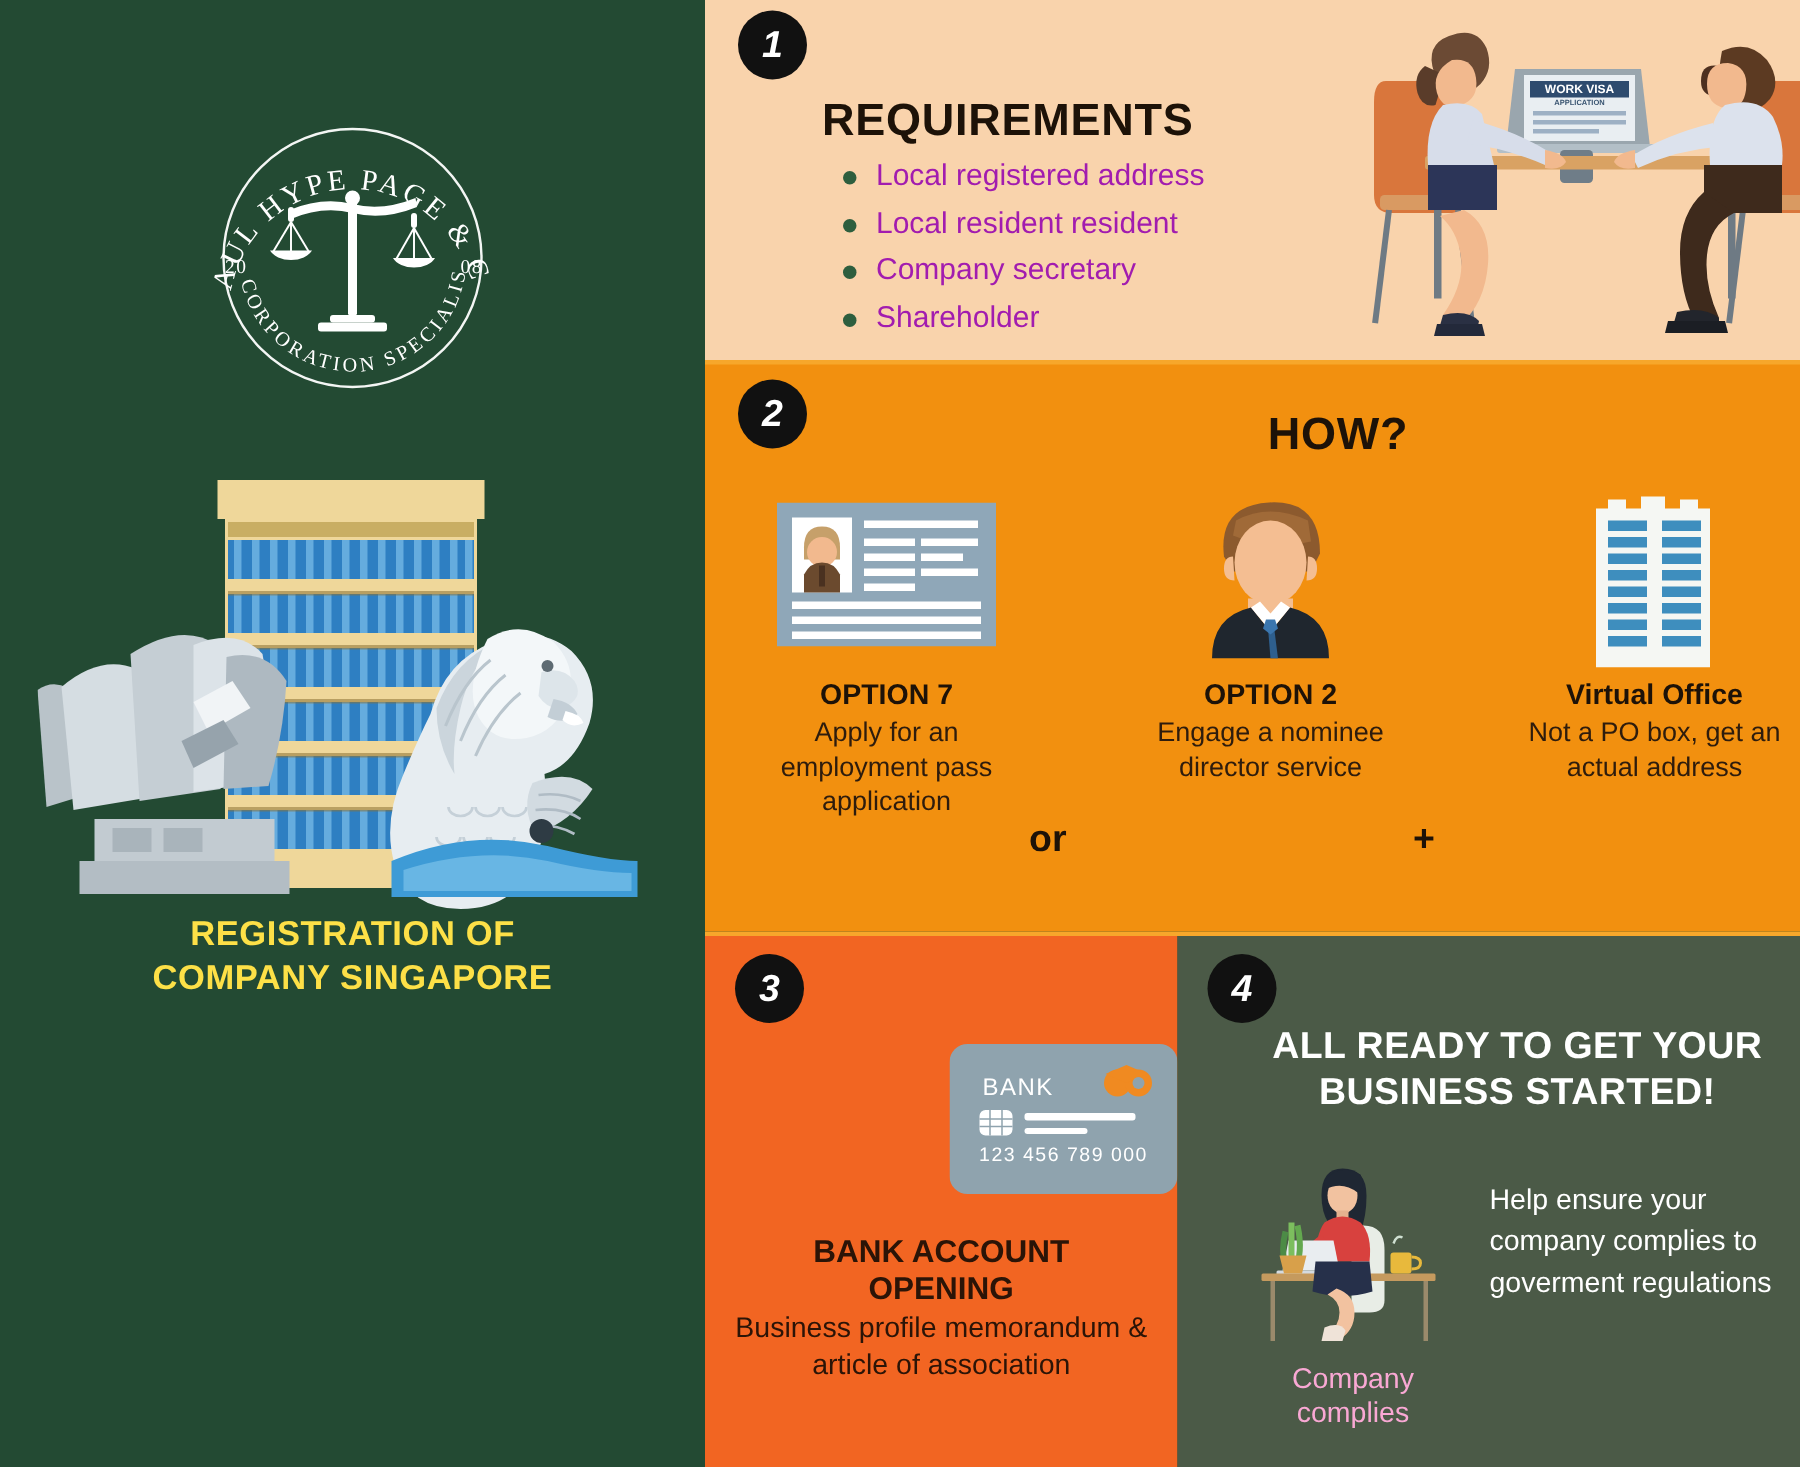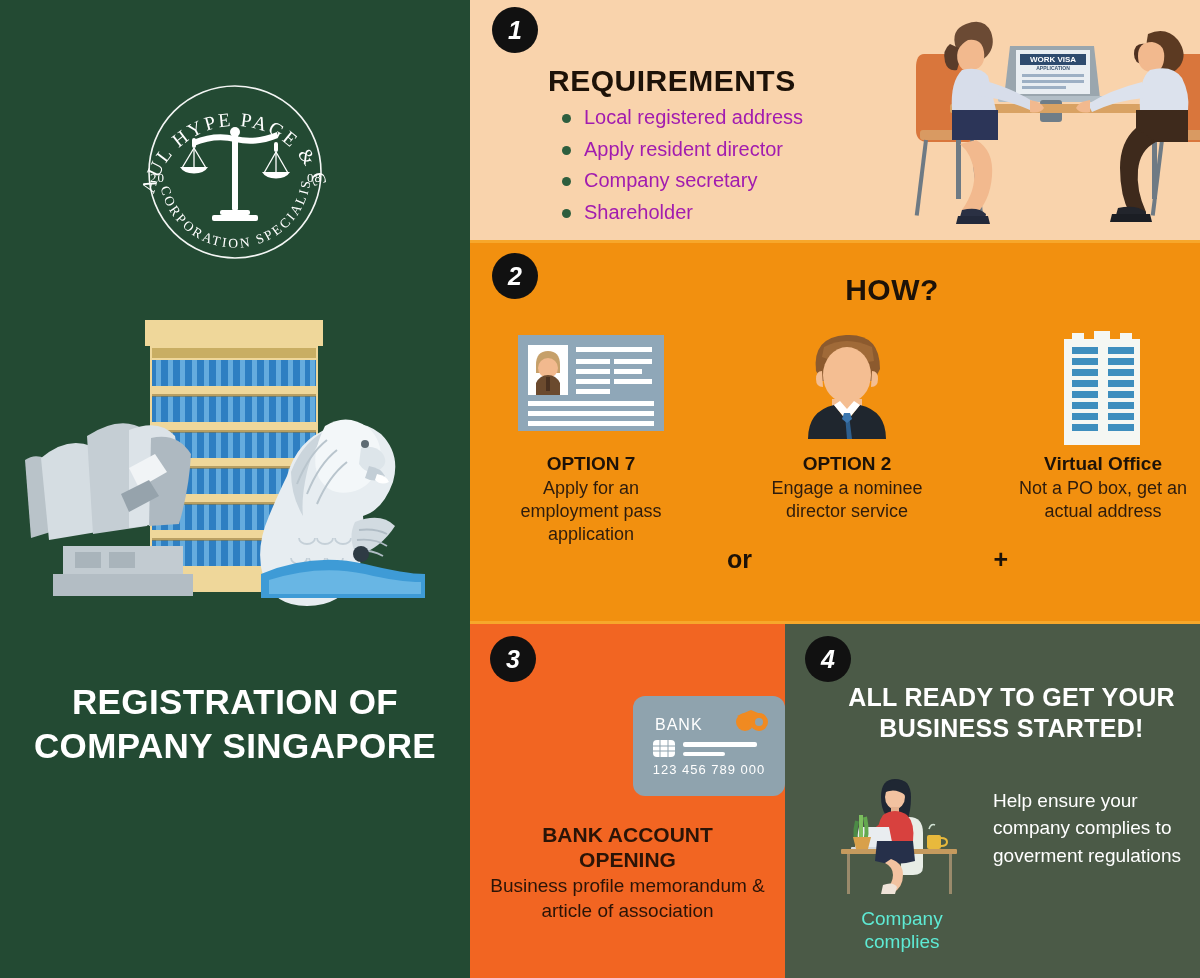--- a/index.html
+++ b/index.html
@@ -29,22 +29,22 @@
   }
   .logo-year.left{left:20px;top:98px;}
   .logo-year.right{right:18px;top:98px;}
   .scales{position:absolute;left:50%;top:48px;transform:translateX(-50%);}
 
   
   .skyline{position:relative;width:420px;height:300px;margin-top:36px;}
 
   
   .left-title{
-    margin-top:72px;color:#ffffff;text-align:center;
-    font-size:35px;font-weight:bold;line-height:1.25;letter-spacing:0.4px;
+    color:#fde047;text-align:center;
+    font-size:23px;font-weight:bold;line-height:1.25;letter-spacing:0.4px;
     width:420px;
   }
   .left-title .ln{display:block;}
 
   
   .right-col{flex:1;display:flex;flex-direction:column;height:978px;}
 
   .badge{
     width:46px;height:46px;border-radius:50%;background:#111111;
     color:#ffffff;font-size:25px;font-weight:bold;font-style:italic;
@@ -87,21 +87,21 @@
   .opts{
     display:flex;align-items:flex-start;justify-content:center;
     margin-top:16px;padding:0 26px;
   }
   .opt{width:190px;text-align:center;}
   .opt .art{height:120px;display:flex;align-items:center;justify-content:center;}
   .opt-head{font-size:19px;font-weight:bold;color:#1D1208;margin-top:10px;}
   .opt-body{font-size:18px;color:#2E1C0D;line-height:1.28;margin-top:2px;}
   .conn{
     font-size:25px;font-weight:bold;color:#1D1208;
-    width:66px;text-align:right;padding-top:222px;
+    width:66px;text-align:left;padding-top:222px;
   }
 
   
   .bottom-row{flex:1;display:flex;border-top:3px solid #F7A72B;}
 
   
   .sec3{
     position:relative;background:#F26522;width:315px;flex:0 0 315px;
     text-align:center;
   }
@@ -115,21 +115,21 @@
 
   
   .sec4{position:relative;background:#4B5A47;flex:1;}
   .sec4 .badge{left:20px;top:12px;}
   .sec4-title{
     text-align:center;color:#ffffff;font-size:25px;font-weight:bold;
     line-height:1.25;margin:58px 30px 0 44px;letter-spacing:0.3px;
   }
   .sec4-body{display:flex;margin-top:20px;padding-left:42px;}
   .sec4-left{width:150px;text-align:center;}
-  .sec4-caption{color:#5eead4;font-size:19px;line-height:1.25;margin-top:8px;}
+  .sec4-caption{color:#f9a8d4;font-size:19px;line-height:1.25;margin-top:8px;}
   .sec4-right{color:#ffffff;font-size:19px;line-height:1.45;margin-left:16px;
     margin-top:22px;width:210px;}
 </style>
 </head>
 <body>
 
 <div id="page">
 
   <div class="left-panel">
 
@@ -280,21 +280,21 @@
 
   <div class="right-col">
 
     <div class="sec1">
       <div class="badge">1</div>
 
       <div class="sec1-text">
         <div class="sec1-title">REQUIREMENTS</div>
         <ul class="req-list">
           <li><span class="dot"></span><span>Local registered address</span></li>
-          <li><span class="dot"></span><span>Apply resident director</span></li>
+          <li><span class="dot"></span><span>Local resident resident</span></li>
           <li><span class="dot"></span><span>Company secretary</span></li>
           <li><span class="dot"></span><span>Shareholder</span></li>
         </ul>
       </div>
 
       <div class="sec1-illus">
         <svg width="310" height="225" viewBox="0 0 310 225">
 
           <g>
             <path d="M12 46 q-8 0 -8 14 l0 62 q0 12 12 12 l46 0 l0 -88 z" fill="#D9763C"></path>

